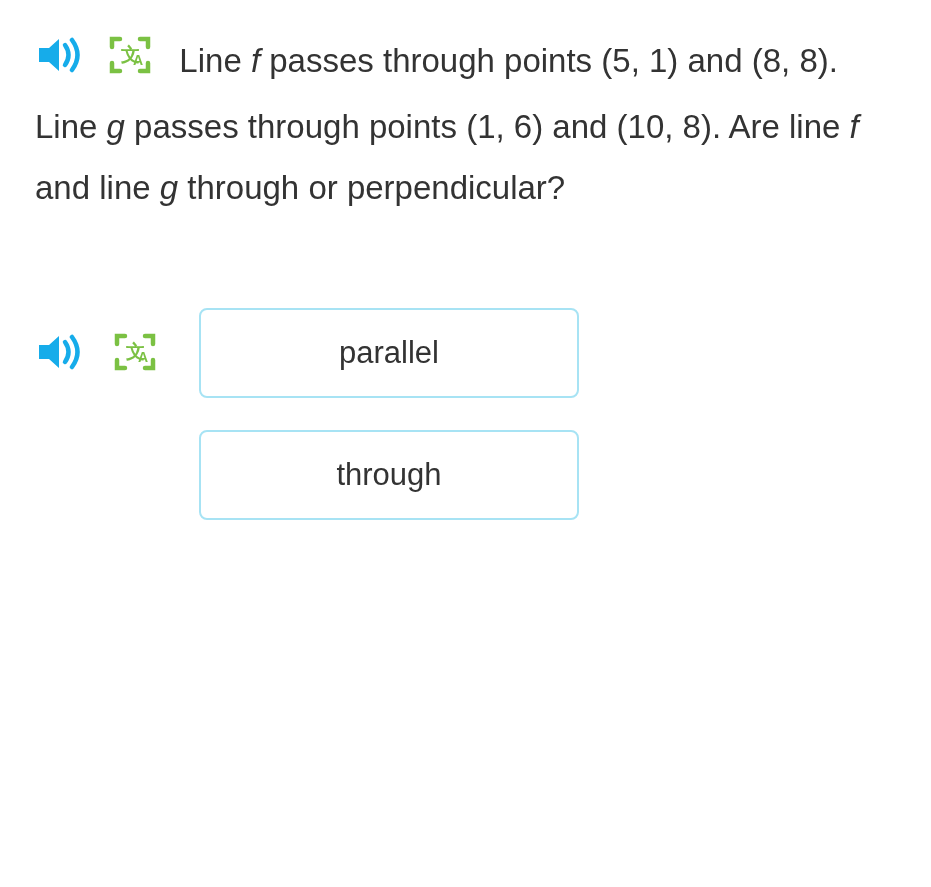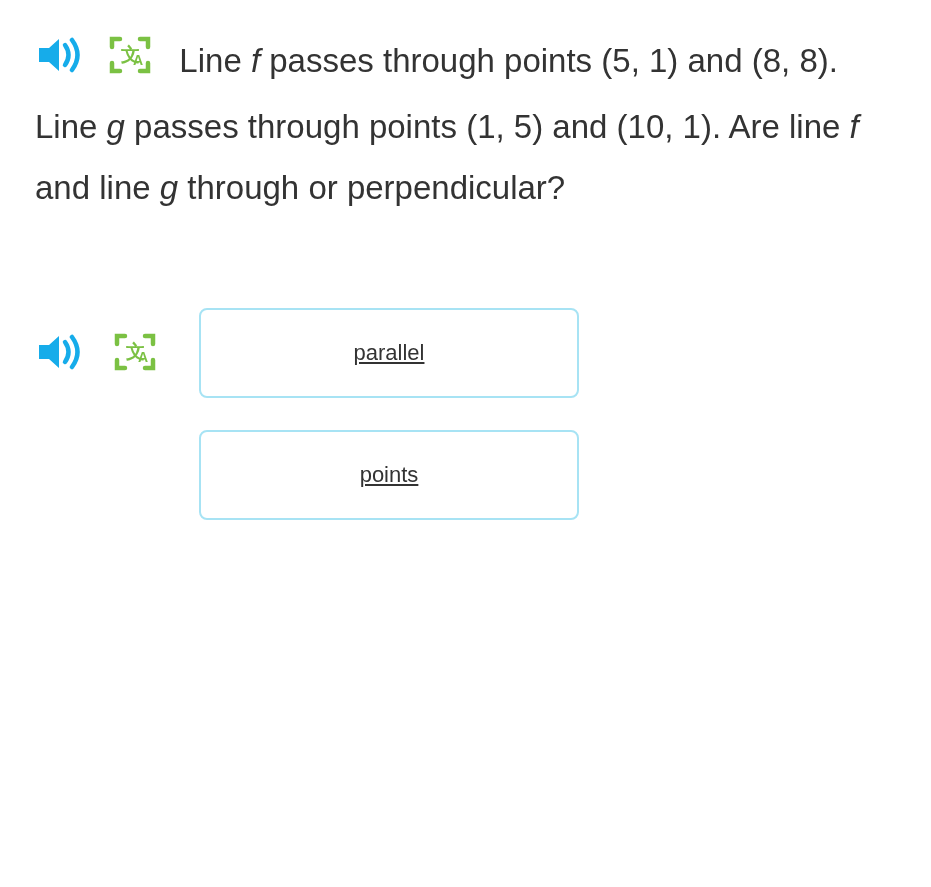--- a/index.html
+++ b/index.html
@@ -54,27 +54,26 @@
     display: flex;
     flex-direction: column;
     gap: 32px;
   }
   .option-btn {
     width: 380px;
     height: 90px;
     border: 2px solid #a7e3f4;
     border-radius: 8px;
     background: #ffffff;
-    font-size: 22px;
+    font-size: 31px;
     color: #333333;
     display: flex;
     align-items: center;
     justify-content: center;
     cursor: pointer;
-    text-decoration: underline;
   }
 </style>
 </head>
 <body>
 
 <div class="question-block">
   <span class="inline-icons">
     <span class="speaker-icon">
       <svg width="48" height="42" viewBox="0 0 48 42">
         <path d="M 4 14 L 14 14 L 24 5 L 24 37 L 14 28 L 4 28 Z" fill="#16acea"></path>
@@ -85,21 +84,21 @@
     <span class="translate-icon">
       <svg width="48" height="44" viewBox="0 0 48 44">
         <path d="M 6 14 L 6 6 L 14 6" stroke="#7bc143" stroke-width="4.5" fill="none" stroke-linecap="round"></path>
         <path d="M 34 6 L 42 6 L 42 14" stroke="#7bc143" stroke-width="4.5" fill="none" stroke-linecap="round"></path>
         <path d="M 42 30 L 42 38 L 34 38" stroke="#7bc143" stroke-width="4.5" fill="none" stroke-linecap="round"></path>
         <path d="M 14 38 L 6 38 L 6 30" stroke="#7bc143" stroke-width="4.5" fill="none" stroke-linecap="round"></path>
         <text x="15" y="28" font-size="19" fill="#7bc143" font-weight="bold" font-family="Arial">文</text>
         <text x="27" y="32" font-size="14" fill="#7bc143" font-weight="bold" font-family="Arial">A</text>
       </svg>
     </span>
-  </span><span class="question-text"><span>Line </span><span class="italic">f</span><span> passes through points (5, 1) and (8, 8). Line </span><span class="italic">g</span><span> passes through points (1, 5) and (10, 1). Are line </span><span class="italic">f</span><span> and line </span><span class="italic">g</span><span> through or perpendicular?</span></span>
+  </span><span class="question-text"><span>Line </span><span class="italic">f</span><span> passes through points (5, 1) and (8, 8). Line </span><span class="italic">g</span><span> passes through points (1, 6) and (10, 8). Are line </span><span class="italic">f</span><span> and line </span><span class="italic">g</span><span> through or perpendicular?</span></span>
 </div>
 
 <div class="answers-area">
   <div class="answers-icons">
     <span class="speaker-icon">
       <svg width="48" height="42" viewBox="0 0 48 42">
         <path d="M 4 14 L 14 14 L 24 5 L 24 37 L 14 28 L 4 28 Z" fill="#16acea"></path>
         <path d="M 30 11 Q 37 21 30 31" stroke="#16acea" stroke-width="4.5" fill="none" stroke-linecap="round"></path>
         <path d="M 37 6 Q 48 21 37 36" stroke="#16acea" stroke-width="4.5" fill="none" stroke-linecap="round"></path>
       </svg>
@@ -113,16 +112,16 @@
         <text x="15" y="28" font-size="19" fill="#7bc143" font-weight="bold" font-family="Arial">文</text>
         <text x="27" y="32" font-size="14" fill="#7bc143" font-weight="bold" font-family="Arial">A</text>
       </svg>
     </span>
   </div>
   <div class="options-col">
     <button class="option-btn">
       <span>parallel</span>
     </button>
     <button class="option-btn">
-      <span>points</span>
+      <span>through</span>
     </button>
   </div>
 </div>
 
 </body></html>

